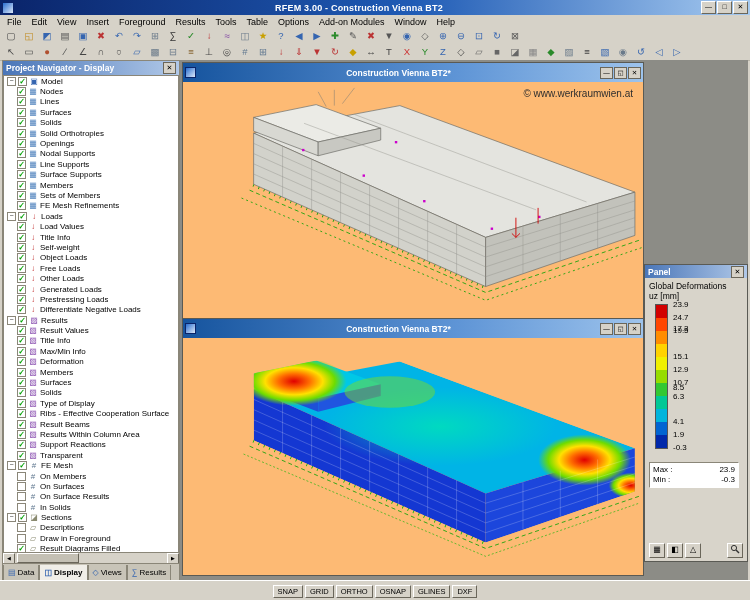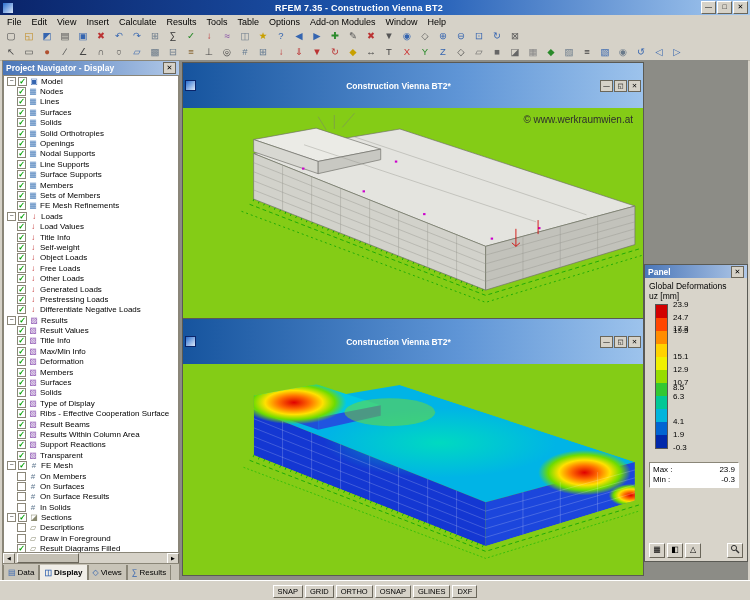--- a/index.html
+++ b/index.html
@@ -37,25 +37,25 @@
   .scroll-arrow{width:10px;height:9px;background:#d6d2c8;border:1px solid;border-color:#fff #6a665a #6a665a #fff;font-size:5px;line-height:8px;text-align:center;flex:none;}
   .scroll-thumb{height:8px;width:60px;background:#c4c0b4;border:1px solid;border-color:#fff #6a665a #6a665a #fff;margin-left:2px;}
   .nav-tabs{height:16px;display:flex;align-items:stretch;background:#c8c4b8;border-top:1px solid #8a8678;flex:none;padding-top:1px;}
   .nav-tab{display:flex;align-items:center;gap:2px;padding:0 4px;font-size:8px;border:1px solid #8a8678;border-top:none;background:#c8c4b8;}
   .nav-tab.active{background:#f0eee8;font-weight:bold;}
   .tab-icon{font-size:8px;}
   
   .mdi{position:absolute;left:180px;top:60px;width:568px;height:520px;background:#8c8c86;}
   .vp{position:absolute;left:2px;width:460px;background:#fff;border:1px solid #5a5a54;display:flex;flex-direction:column;}
   .vp-top{top:2px;height:256px;} .vp-bottom{top:258px;height:256px;}
-  .vp-title{height:13px;background:linear-gradient(90deg,#16549e,#5f95d6 60%,#9dc3ec);display:flex;align-items:center;padding:16px 2px;flex:none;}
+  .vp-title{height:13px;background:linear-gradient(90deg,#16549e,#5f95d6 60%,#9dc3ec);display:flex;align-items:center;padding:3px 2px;flex:none;}
   .vp-icon{width:9px;height:9px;background:linear-gradient(135deg,#2a6fd0,#dde8f8);border:1px solid #0a246a;margin-right:2px;flex:none;}
   .vp-title-text{color:#fff;font-size:8.5px;font-weight:bold;flex:1;text-align:center;white-space:nowrap;overflow:hidden;}
   .vp-btn{width:11px;height:10px;background:#d6d2c8;border:1px solid #6a665a;font-size:6.5px;line-height:9px;text-align:center;flex:none;margin-left:1px;}
-  .vp-body{position:relative;flex:1;background:#84cc16;overflow:hidden;}
+  .vp-body{position:relative;flex:1;background:#fdba74;overflow:hidden;}
   .vp-body svg{position:absolute;inset:0;width:100%;height:100%;}
   .watermark{position:absolute;top:6px;right:10px;font-size:10px;color:#2e2e2e;}
   
   .panel{position:absolute;left:464px;top:204px;width:102px;height:296px;background:#d8d4ca;border:1px solid #5a5a54;display:flex;flex-direction:column;}
   .panel-title{height:13px;background:linear-gradient(90deg,#4a76b8,#b0c8e8);display:flex;align-items:center;padding:0 3px;flex:none;}
   .panel-title-text{color:#fff;font-size:8.5px;font-weight:bold;flex:1;}
   .panel-body{position:relative;flex:1;padding:3px 4px;}
   .panel-heading{font-size:8.5px;}
   .panel-unit{font-size:8.5px;margin-bottom:3px;}
   .scale{position:relative;height:150px;margin-left:6px;}
@@ -73,34 +73,34 @@
   .sb-group{display:flex;gap:2px;margin:0 auto;}
   .sbtn{font-size:7.5px;padding:1px 4px;background:#d6d2c8;border:1px solid;border-color:#fff #6a665a #6a665a #fff;line-height:9px;}
 </style>
 </head>
 <body>
 
 <div id="app">
 
   <div class="titlebar">
     <span class="app-icon"></span>
-    <span class="title-text">RFEM 7.35 - Construction Vienna BT2</span>
+    <span class="title-text">RFEM 3.00 - Construction Vienna BT2</span>
     <span class="win-controls">
       <span class="win-btn">—</span>
       <span class="win-btn">□</span>
       <span class="win-btn">✕</span>
     </span>
   </div>
 
   <div class="menubar">
       <span class="menu-item">File</span>
       <span class="menu-item">Edit</span>
       <span class="menu-item">View</span>
       <span class="menu-item">Insert</span>
-      <span class="menu-item">Calculate</span>
+      <span class="menu-item">Foreground</span>
       <span class="menu-item">Results</span>
       <span class="menu-item">Tools</span>
       <span class="menu-item">Table</span>
       <span class="menu-item">Options</span>
       <span class="menu-item">Add-on Modules</span>
       <span class="menu-item">Window</span>
       <span class="menu-item">Help</span>
     </div>
 
   <div class="toolbar tb1">

